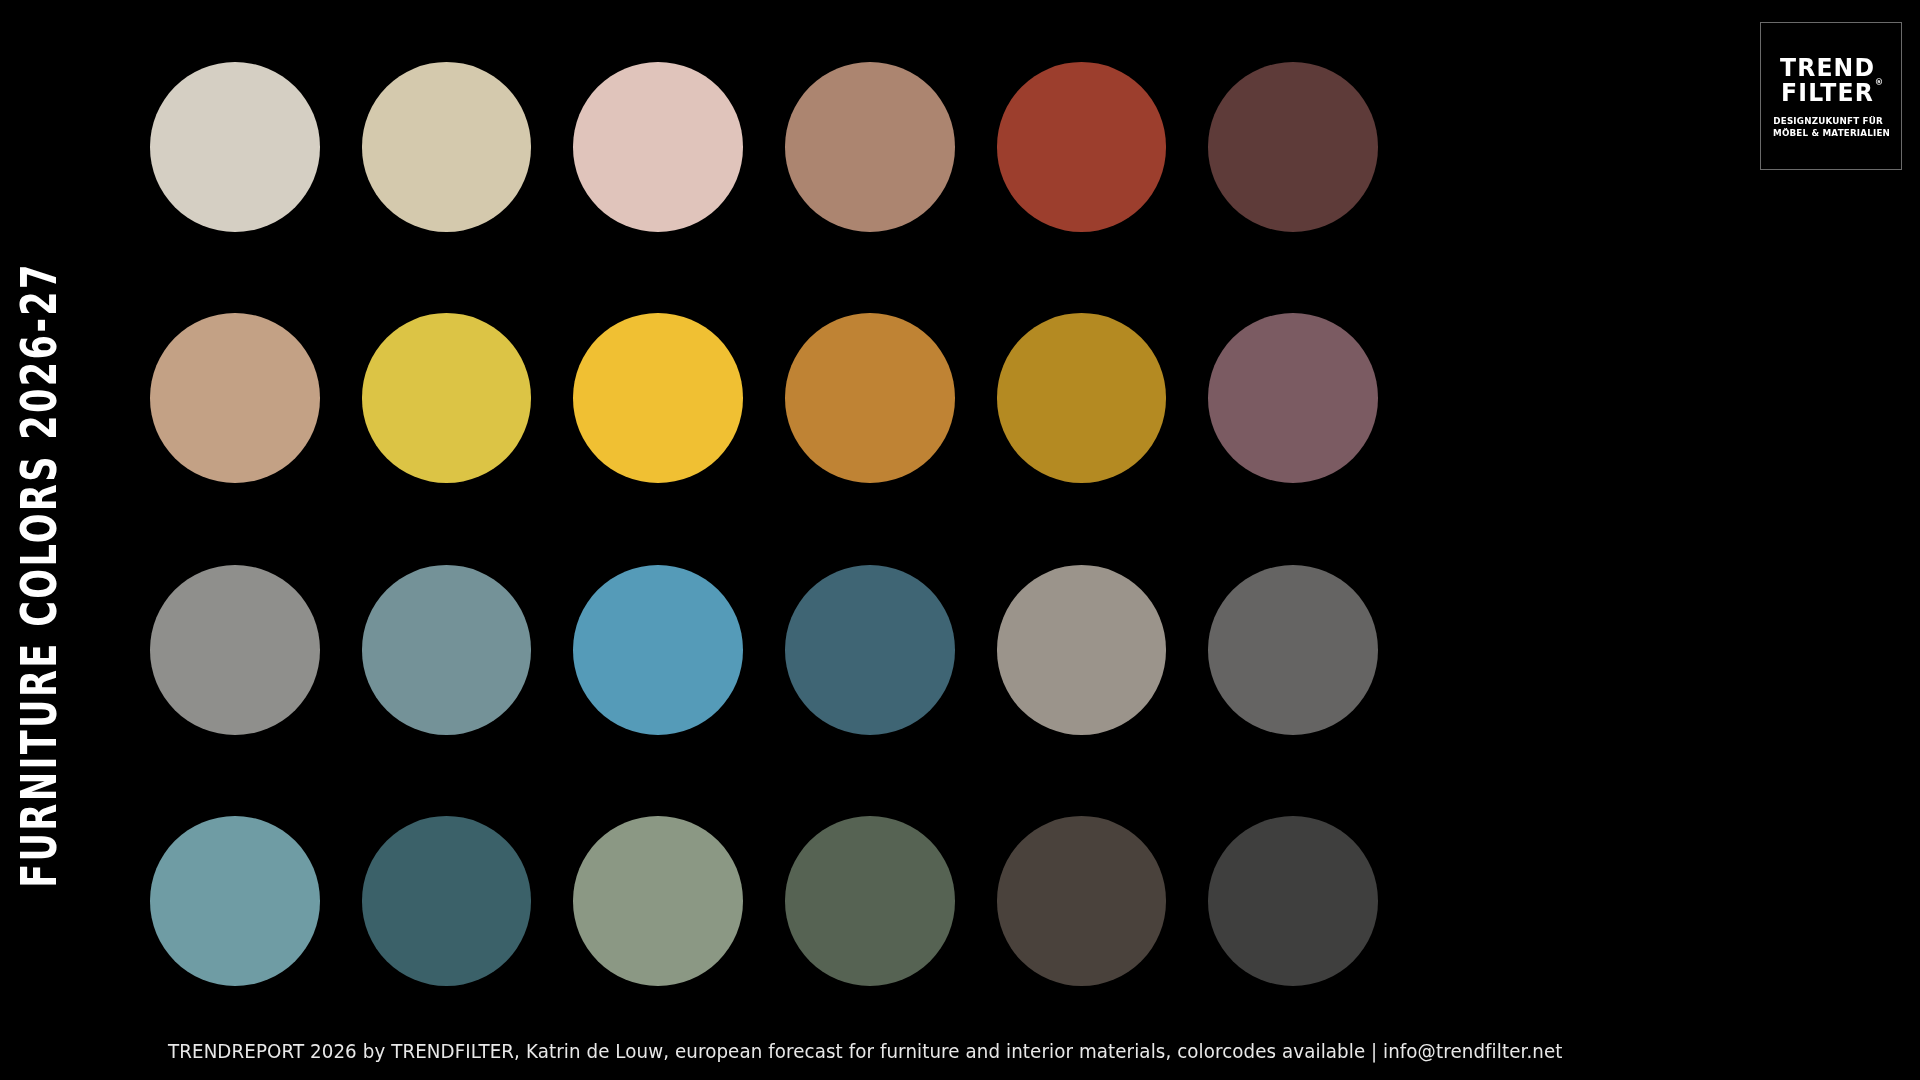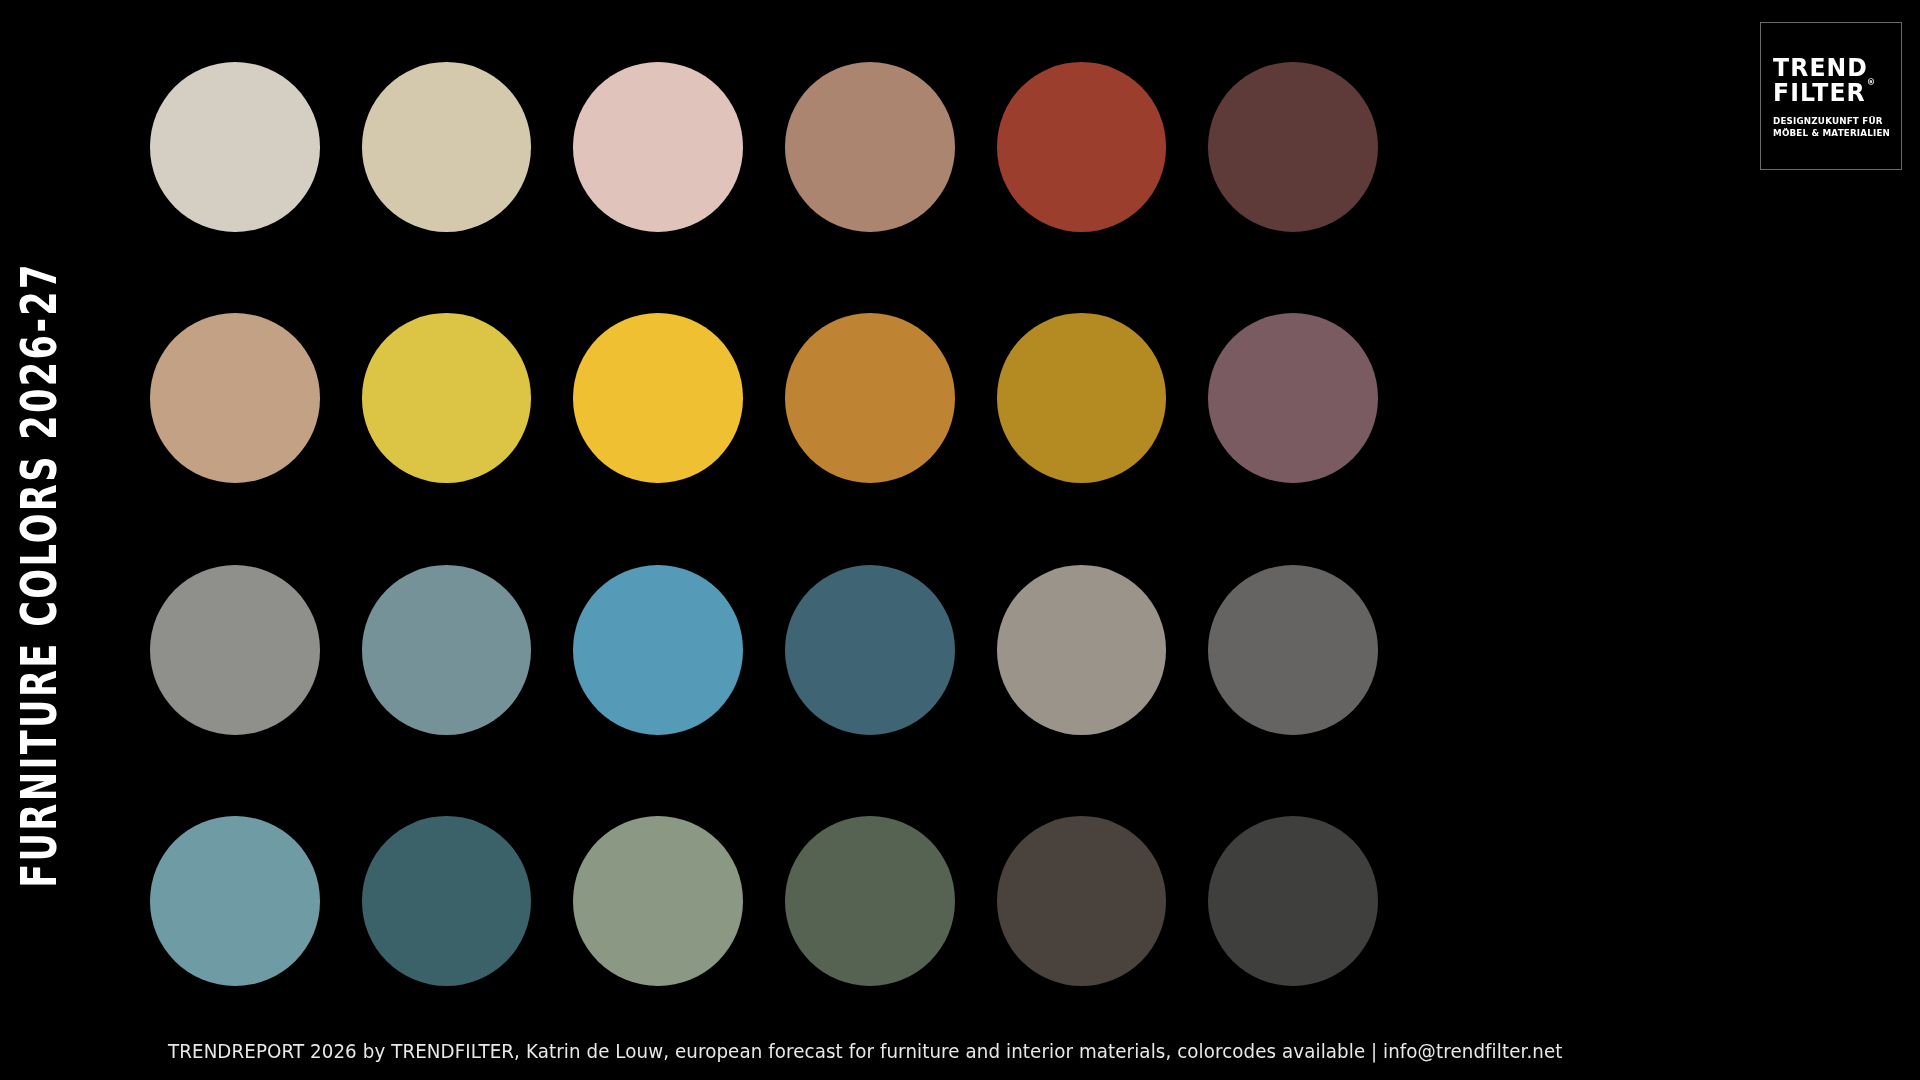--- a/index.html
+++ b/index.html
@@ -67,20 +67,21 @@
   #logo {
     position:absolute;
     right:18px; top:22px;
     width:142px; height:148px;
     border:1px solid #6a6a6a;
     background:#000000;
     display:flex;
     flex-direction:column;
     justify-content:center;
     padding:10px 12px 8px 12px;
+    text-align:center;
   }
   .logo-word {
     color:#ffffff;
     font-family:"DejaVu Sans", sans-serif;
     font-weight:700;
     font-size:25px;
     line-height:1.02;
     letter-spacing:1.2px;
     transform:scaleX(0.94);
     transform-origin:left center;

